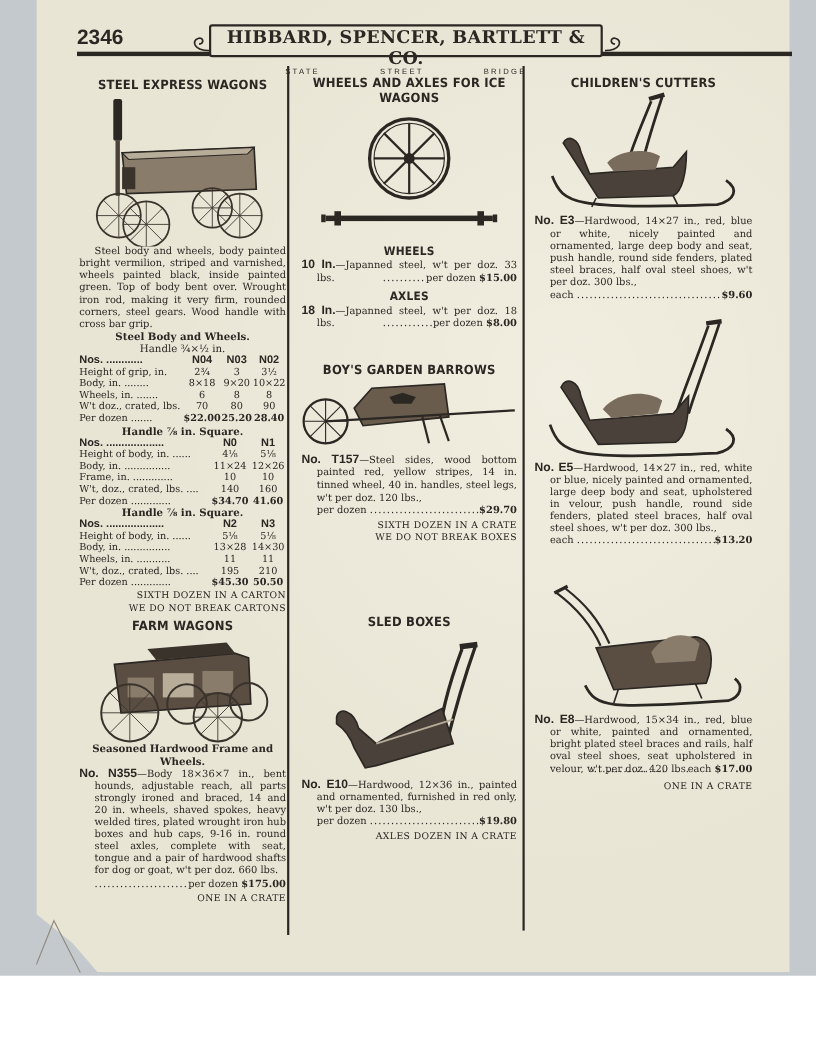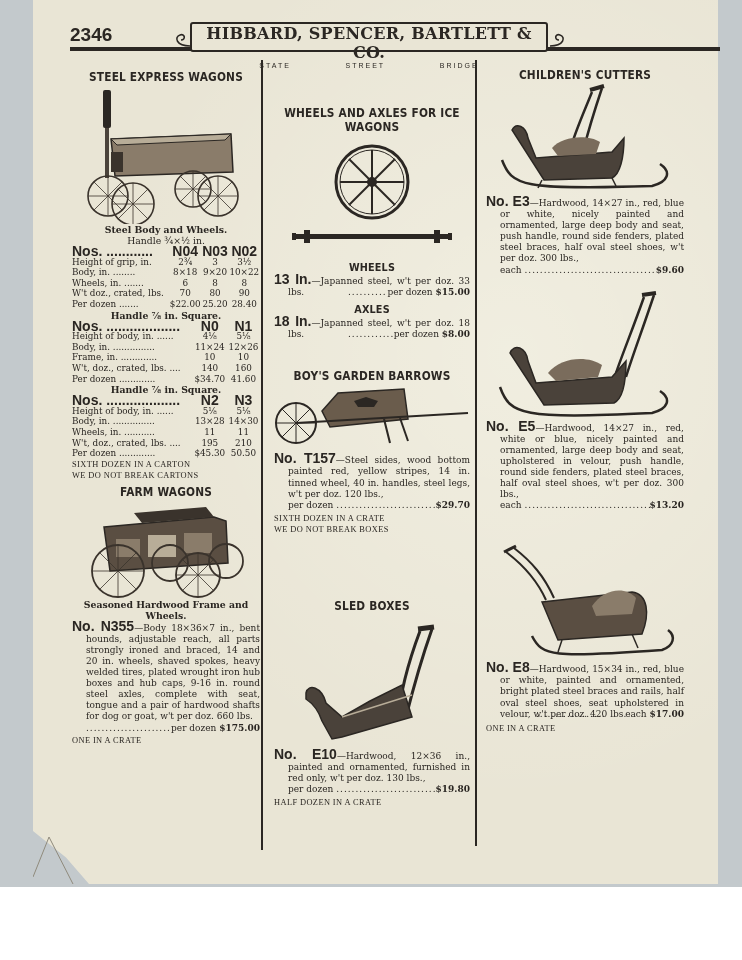--- a/index.html
+++ b/index.html
@@ -22,39 +22,39 @@
   .page-number { position: absolute; left: 0; top: 2px; font-family: "Liberation Sans", sans-serif; font-weight: bold; font-size: 19px; color: #2b2723; }
   .header-rule { position: absolute; left: 0; top: 25px; width: 650px; height: 4px; background: #2b2723; }
   .banner { position: absolute; left: 120px; top: 0; width: 358px; height: 30px; background: #e9e5d5; border: 2px solid #2b2723; border-radius: 3px; text-align: center; }
   .banner-title { display: block; font-family: "DejaVu Serif", serif; font-weight: bold; font-size: 16px; letter-spacing: 0.3px; line-height: 19px; color: #2b2723; }
   .banner-sub { display: flex; justify-content: space-around; font-family: "Liberation Sans", sans-serif; font-size: 7px; letter-spacing: 2px; line-height: 7px; padding: 0 40px; }
   .scroll { position: absolute; top: 7px; width: 20px; height: 18px; }
 
   
   .col { position: absolute; top: 62px; }
   .col-left { left: 72px; width: 188px; }
-  .col-mid { left: 274px; width: 196px; margin-top: 38px; }
+  .col-mid { left: 274px; width: 196px; }
   .col-right { left: 486px; width: 198px; }
   .divider { position: absolute; top: 60px; width: 2px; background: #2b2723; }
 
   .section-title { font-family: "DejaVu Sans", sans-serif; font-weight: bold; font-size: 11.5px; text-align: center; letter-spacing: 0.2px; color: #2b2723; line-height: 14px; transform: scaleX(0.92); }
   .para { font-size: 9px; line-height: 11px; text-align: justify; text-indent: 14px; }
   .subhead { font-size: 9.3px; line-height: 11px; font-weight: bold; text-align: center; }
   .item-desc { font-size: 9px; line-height: 11.1px; text-indent: -14px; padding-left: 14px; text-align: justify; }
-  .item-no { font-family: "Liberation Sans", sans-serif; font-weight: bold; font-size: 14px; }
+  .item-no { font-family: "Liberation Sans", sans-serif; font-weight: bold; font-size: 11px; }
   .price-line { display: flex; white-space: nowrap; }
   .price-line .leader { flex: 1; overflow: hidden; letter-spacing: 1px; }
   .price { font-weight: bold; }
-  .note { font-size: 8.4px; line-height: 11px; text-align: left; letter-spacing: 0.4px; font-family: Liberation Serif, serif; }
+  .note { font-size: 8.4px; line-height: 11px; text-align: right; letter-spacing: 0.4px; }
 
   table.spec { width: 100%; border-collapse: collapse; font-size: 8.8px; line-height: 10.6px; }
   table.spec td { padding: 0; white-space: nowrap; }
   table.spec td.num { text-align: center; margin-top: 13px; }
-  table.spec tr.head td { font-family: "Liberation Sans", sans-serif; font-weight: bold; font-size: 14px; }
-  table.spec tr.price-row td.num { font-weight: normal; }
+  table.spec tr.head td { font-family: "Liberation Sans", sans-serif; font-weight: bold; font-size: 10px; }
+  table.spec tr.price-row td.num { font-weight: bold; }
 
   .illus { display: block; margin: 0 auto; }
 </style>
 </head>
 <body>
 
 <div class="backdrop"></div>
 <div class="page"></div>
 <svg class="fold" viewBox="0 0 58 55">
   <polyline points="0,45 16,5 40,52" fill="none" stroke="#8f8a7c" stroke-width="1"></polyline>
@@ -108,20 +108,21 @@
       <line x1="94" y1="105" x2="130" y2="105"></line>
         <line x1="112" y1="87" x2="112" y2="123"></line>
         <line x1="99" y1="92" x2="125" y2="118"></line>
         <line x1="125" y1="92" x2="99" y2="118"></line>
       <line x1="117" y1="112" x2="157" y2="112"></line>
         <line x1="137" y1="92" x2="137" y2="132"></line>
         <line x1="123" y1="98" x2="151" y2="126"></line>
         <line x1="151" y1="98" x2="123" y2="126"></line>
     </g>
   </svg>
+  <p class="para">Steel body and wheels, body painted bright vermilion, striped and varnished, wheels painted black, inside painted green. Top of body bent over. Wrought iron rod, making it very firm, rounded corners, steel gears. Wood handle with cross bar grip.</p>
   <div class="subhead">Steel Body and Wheels.</div>
 
   <div class="subhead" style="font-weight:normal">Handle ¾×½ in.</div>
   <table class="spec">
     <tbody>
         <tr class="head">
           <td>Nos. ............</td>
           <td class="num">N04</td>
           <td class="num">N03</td>
           <td class="num">N02</td>
@@ -278,21 +279,21 @@
       <line x1="67" y1="25" x2="113" y2="71"></line>
         <line x1="113" y1="25" x2="67" y2="71"></line>
     </g>
     <rect x="14" y="100" width="152" height="5" fill="#2b2723"></rect>
     <rect x="22" y="96" width="6" height="13" fill="#2b2723"></rect>
     <rect x="152" y="96" width="6" height="13" fill="#2b2723"></rect>
     <rect x="10" y="99" width="4" height="7" fill="#2b2723"></rect>
     <rect x="166" y="99" width="4" height="7" fill="#2b2723"></rect>
   </svg>
   <div class="section-title" style="font-size:10.5px; margin-top:6px">WHEELS</div>
-  <p class="item-desc"><span class="item-no">13 In.</span><span>—Japanned steel, w't per doz. 33 lbs.</span></p>
+  <p class="item-desc"><span class="item-no">10 In.</span><span>—Japanned steel, w't per doz. 33 lbs.</span></p>
   <div class="price-line" style="padding-left:14px; font-size:9px; margin-top:-11px; margin-left:60px;">
     <span class="leader">............</span>
     <span>per dozen</span>&nbsp;<span class="price">$15.00</span>
   </div>
   <div class="section-title" style="font-size:10.5px; margin-top:5px">AXLES</div>
   <p class="item-desc"><span class="item-no">18 In.</span><span>—Japanned steel, w't per doz. 18 lbs.</span></p>
   <div class="price-line" style="padding-left:14px; font-size:9px; margin-top:-11px; margin-left:60px;">
     <span class="leader">............</span>
     <span>per dozen</span>&nbsp;<span class="price">$8.00</span>
   </div>
@@ -324,21 +325,21 @@
     <path d="M136 16 L152 14" stroke="#2b2723" stroke-width="5"></path>
     <path d="M138 18 C126 50 118 80 116 108" fill="none" stroke="#2b2723" stroke-width="3"></path>
     <path d="M150 16 C138 50 130 80 124 104" fill="none" stroke="#2b2723" stroke-width="3"></path>
     <path d="M24 80 C26 70 40 74 44 90 L60 104 L88 88 L120 72 L130 104 L60 124 L50 126 L40 108 C36 96 30 90 24 86 Z" fill="#4a423a" stroke="#2b2723" stroke-width="1.5"></path>
     <path d="M60 104 L130 82" stroke="#b8ad98" stroke-width="1.5"></path>
   </svg>
   <p class="item-desc"><span class="item-no">No. E10</span><span>—Hardwood, 12×36 in., painted and ornamented, furnished in red only, w't per doz. 130 lbs.,</span></p>
   <div class="price-line" style="padding-left:14px; font-size:9px;">
     <span>per dozen</span>&nbsp;<span class="leader">..............................</span><span class="price">$19.80</span>
   </div>
-  <div class="note" style="margin-top:3px">HALF DOZEN IN A CRATE</div>
+  <div class="note" style="margin-top:3px">AXLES DOZEN IN A CRATE</div>
 </div>
 
 <div class="col col-right">
   <div class="section-title" style="margin-top:6px">CHILDREN'S CUTTERS</div>
   <svg class="illus" width="186" height="114" viewBox="0 0 186 114">
     <path d="M98 8 L112 4" stroke="#2b2723" stroke-width="4"></path>
     <path d="M100 10 C92 30 84 48 80 62" fill="none" stroke="#2b2723" stroke-width="2.5"></path>
     <path d="M110 6 C102 30 96 50 92 66" fill="none" stroke="#2b2723" stroke-width="2.5"></path>
     <path d="M20 48 C24 40 34 44 36 56 L44 76 L120 70 L132 56 C132 76 128 92 120 96 L52 98 Z" fill="#4a423a" stroke="#2b2723" stroke-width="1.5"></path>
     <path d="M60 66 C70 54 96 52 108 60 L104 72 L66 74 Z" fill="#7a6c5c"></path>

